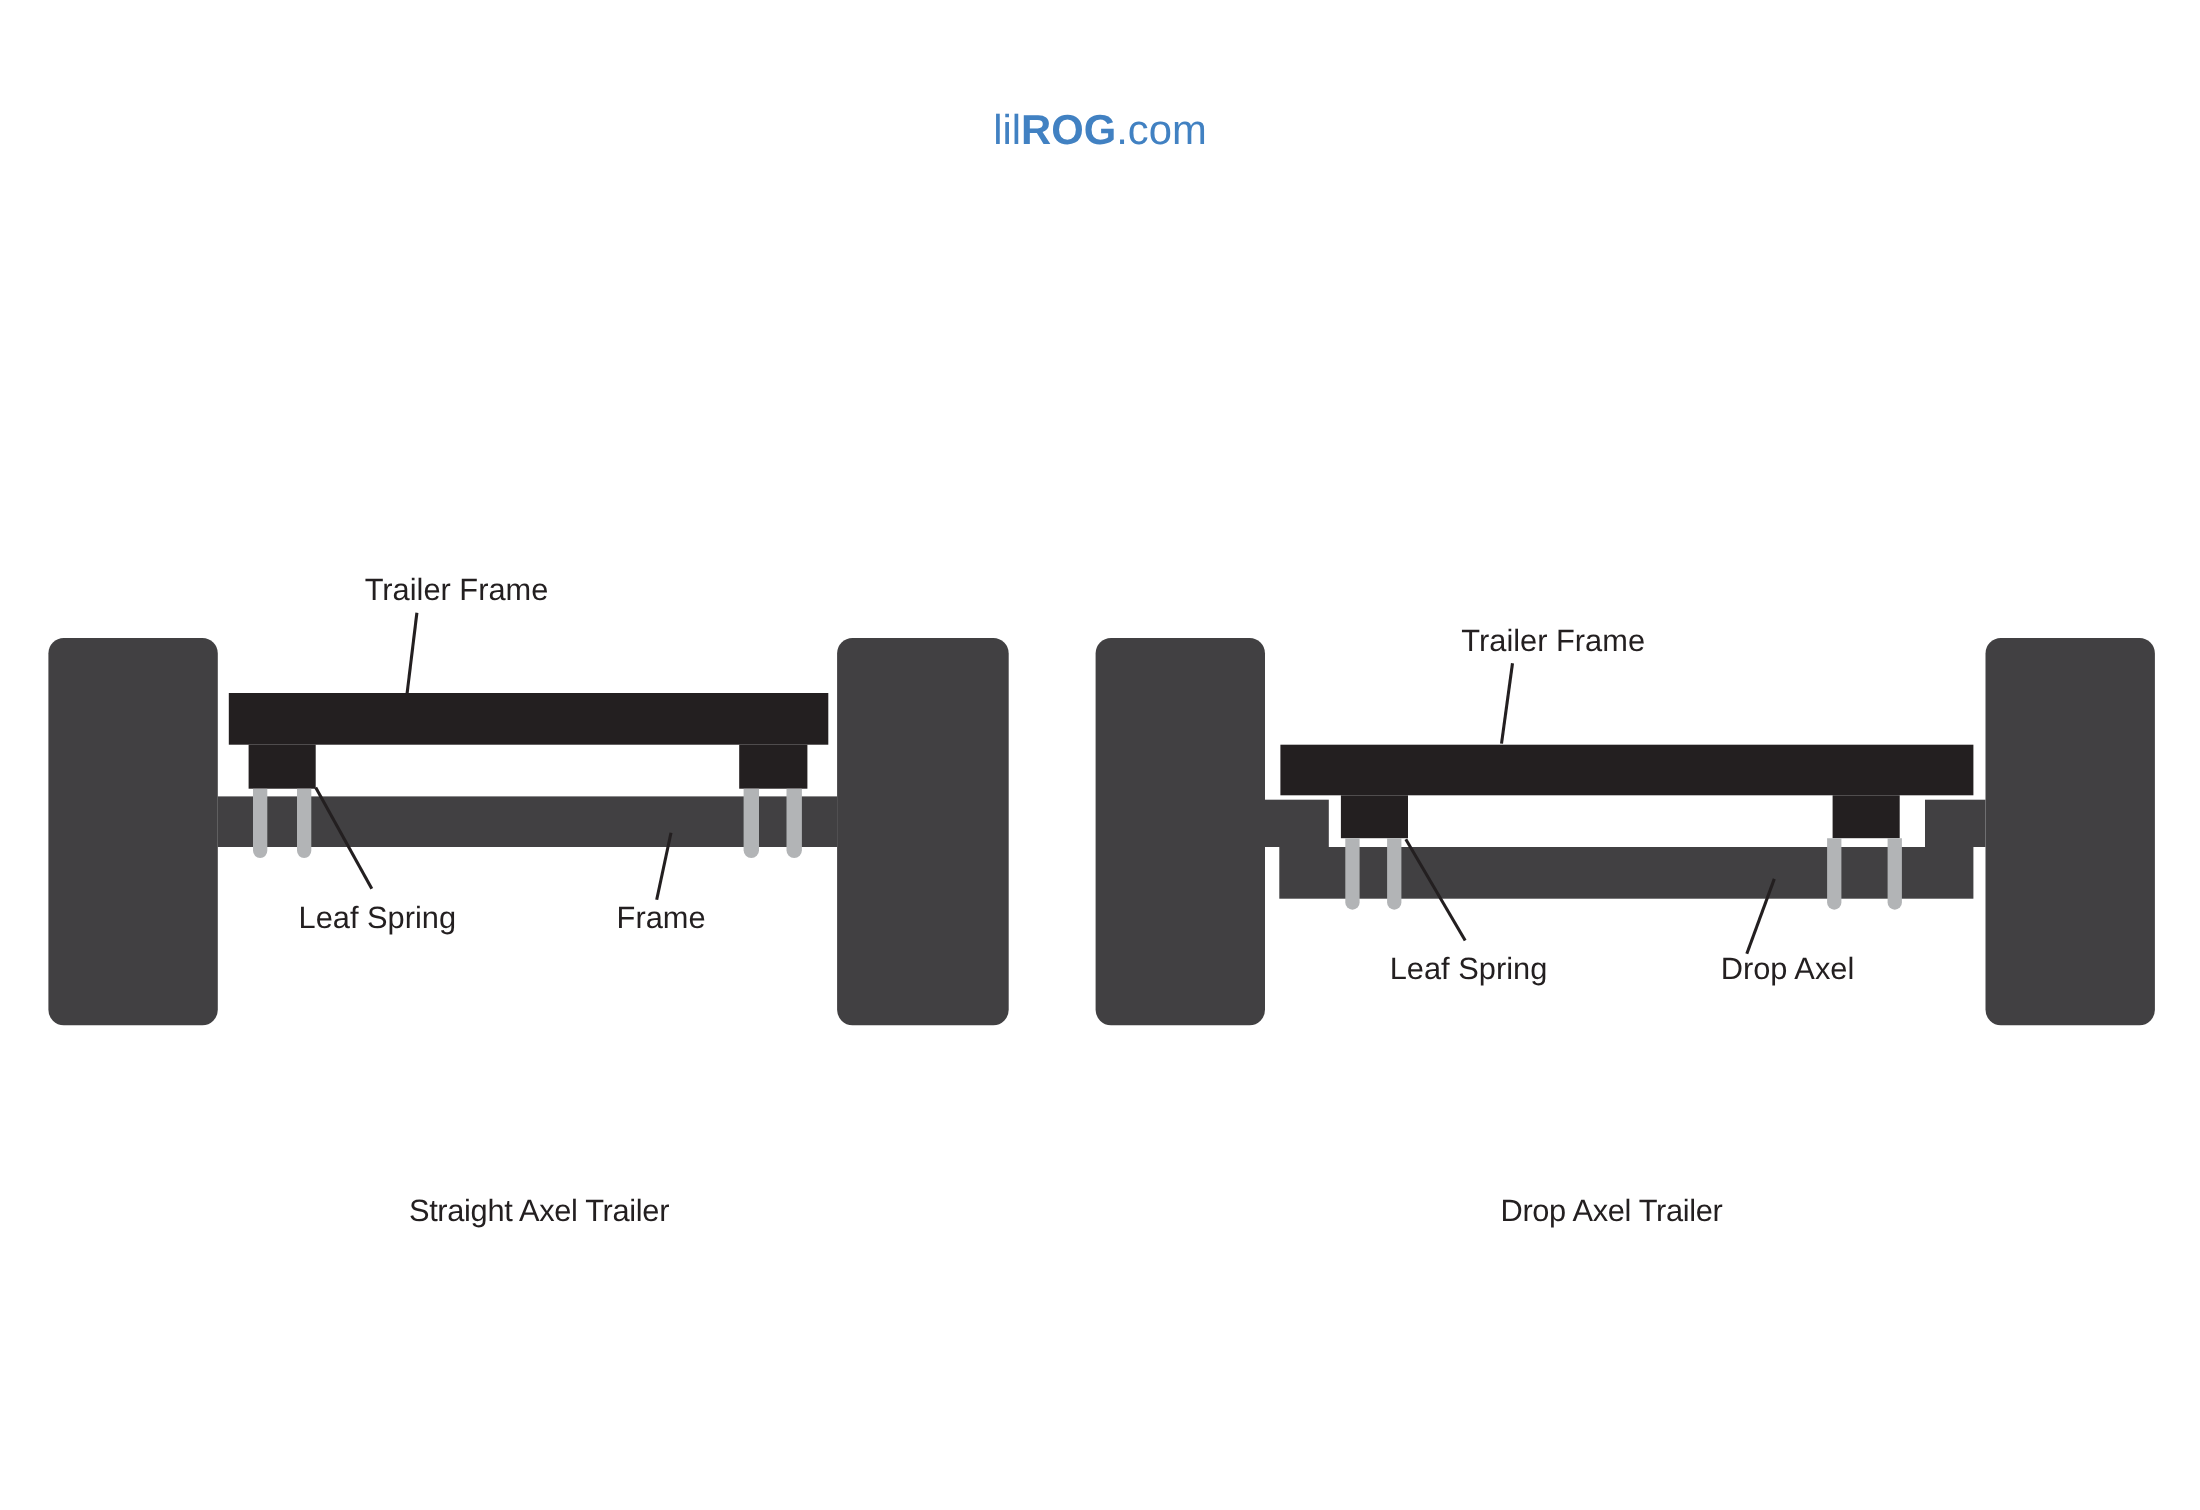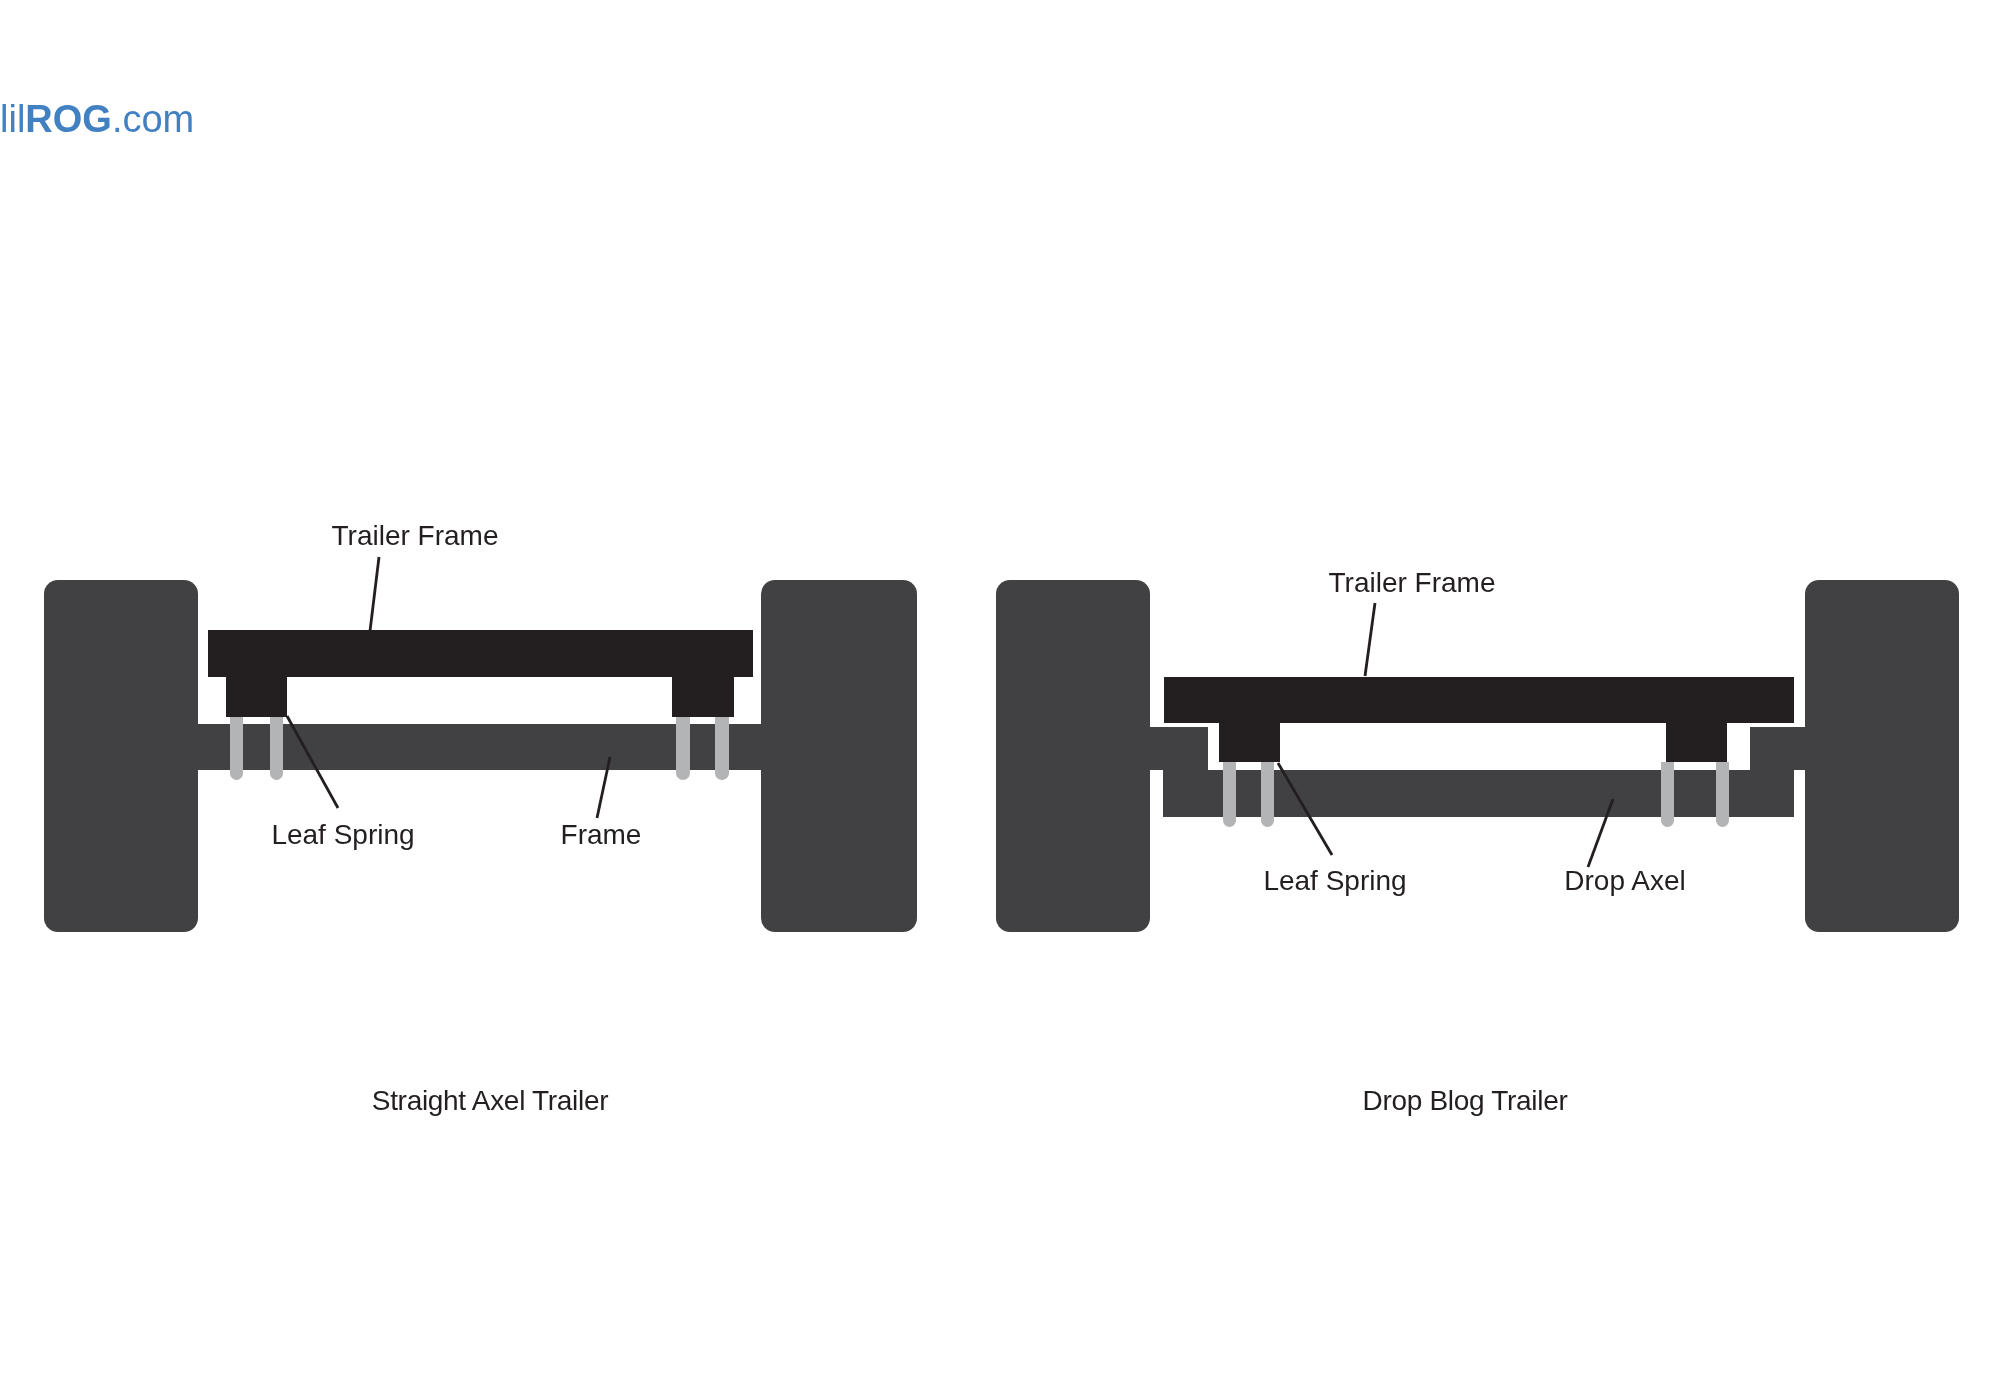--- a/index.html
+++ b/index.html
@@ -8,21 +8,21 @@
     width:2000px;
     height:1373px;
     background:#ffffff;
     overflow:hidden;
     font-family:"Liberation Sans", sans-serif;
   }
   
   .header{
     position:absolute;
     left:0; top:100px; width:2000px;
-    display:flex; justify-content:space-between; align-items:baseline;
+    display:flex; justify-content:center; align-items:baseline;
     font-size:38px; line-height:1.0; white-space:nowrap;
   }
   .brand{color:var(--color-brand_blue); font-weight:normal;}
   .brand b{font-weight:bold;}
   .blog-title{color:var(--color-title_gray_blue); font-weight:bold; margin-left:20px;}
 
   
   .shape{position:absolute;}
   .black{background:var(--color-ink_black);}
   .dgray{background:var(--color-steel_gray);}
@@ -102,21 +102,21 @@
     <div class="shape black" style="left:1666px;top:723px;width:61px;height:39px;"></div>
 
     <div class="shape lgray" style="left:1223px;top:762px;width:13px;height:65px;"></div>
     <div class="shape lgray" style="left:1261px;top:762px;width:13px;height:65px;"></div>
     <div class="shape lgray" style="left:1661px;top:762px;width:13px;height:65px;"></div>
     <div class="shape lgray" style="left:1716px;top:762px;width:13px;height:65px;"></div>
 
     <div class="diagram-label" style="left:1412px;top:568px;">Trailer Frame</div>
     <div class="diagram-label" style="left:1335px;top:866px;">Leaf Spring</div>
     <div class="diagram-label" style="left:1625px;top:866px;">Drop Axel</div>
-    <div class="caption" style="left:1465px;top:1086px;">Drop Blog Trailer</div>
+    <div class="caption" style="left:1465px;top:1086px;">Drop Axel Trailer</div>
   </div>
 
   <svg class="lines-overlay" viewBox="0 0 2000 1373">
     <line x1="379" y1="557" x2="370" y2="631"></line>
     <line x1="287" y1="716" x2="338" y2="808"></line>
     <line x1="610" y1="757" x2="597" y2="818"></line>
     <line x1="1375" y1="603" x2="1365" y2="676"></line>
     <line x1="1278" y1="763" x2="1332" y2="855"></line>
     <line x1="1613" y1="799" x2="1588" y2="867"></line>
   </svg>

